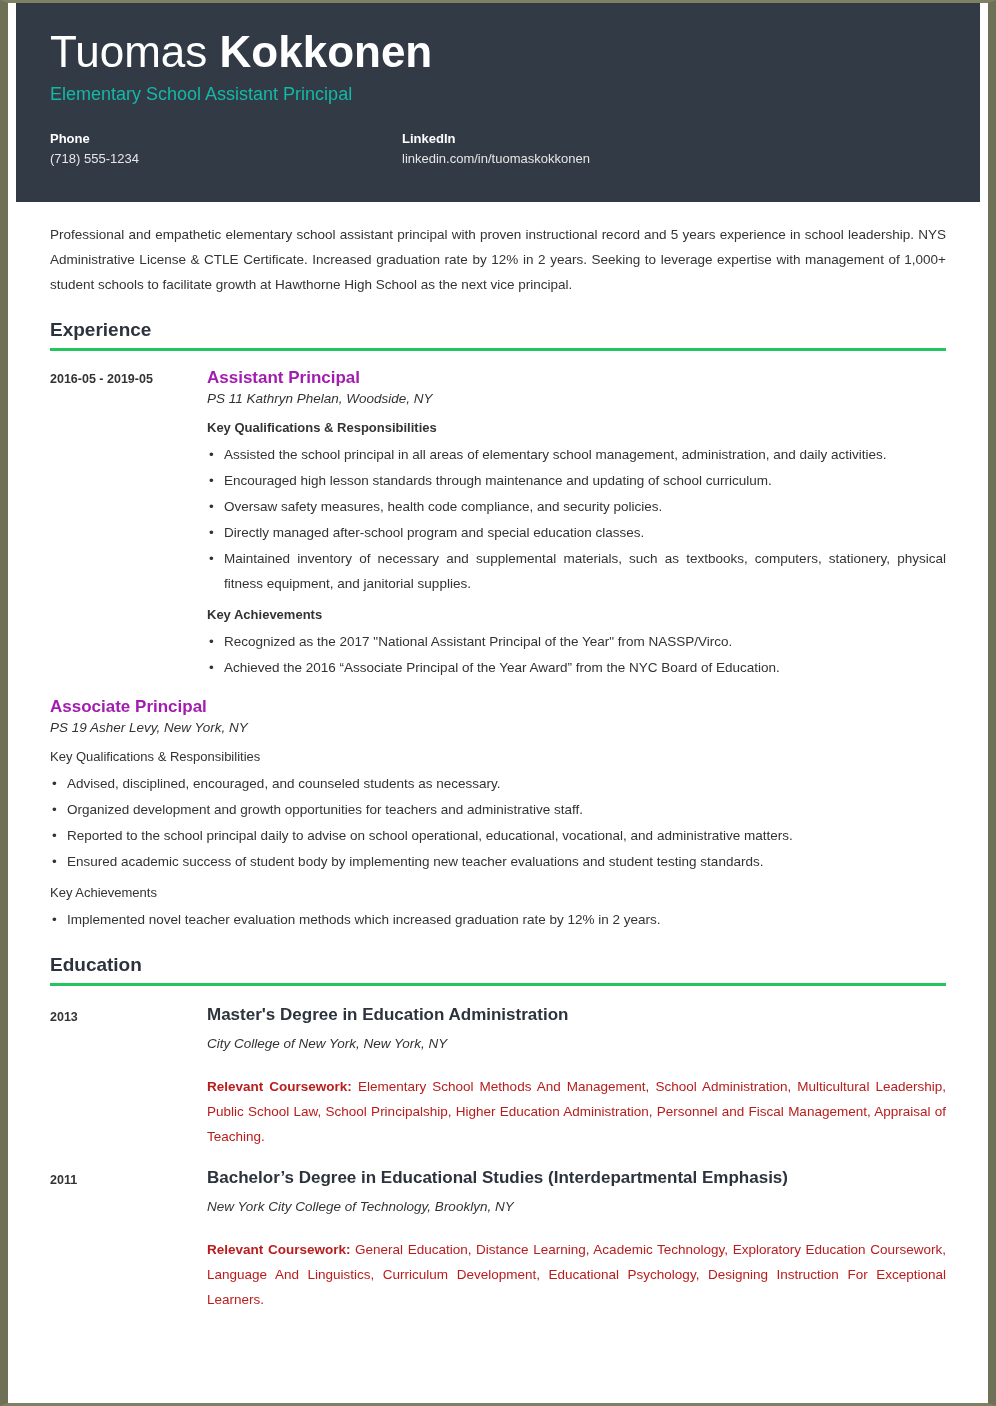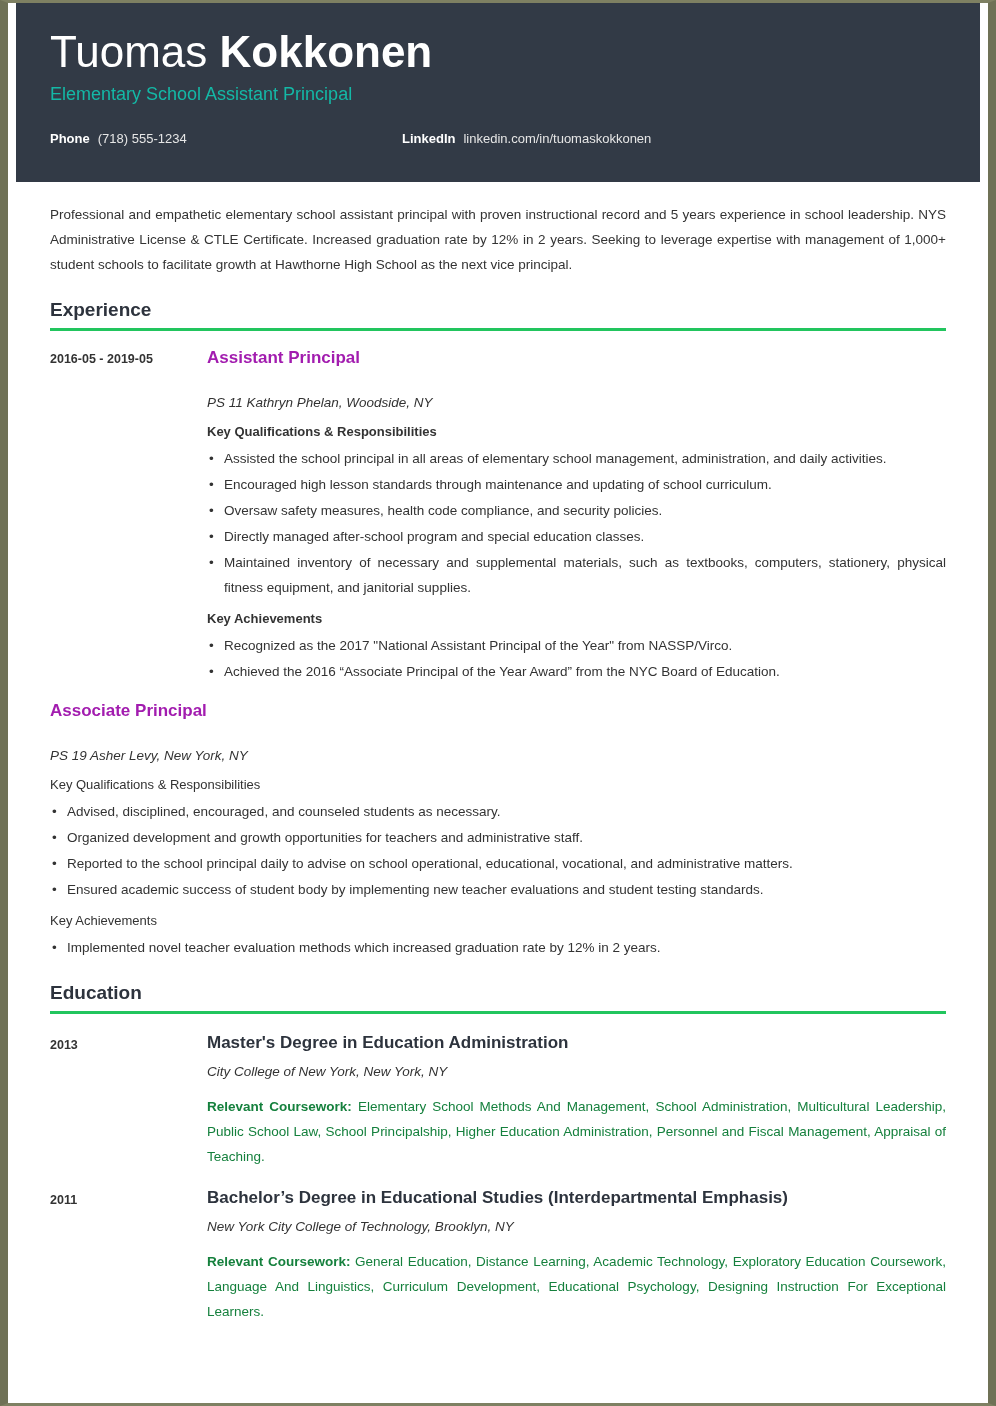--- a/index.html
+++ b/index.html
@@ -64,20 +64,21 @@
     line-height: 20px;
     color: #e9e9e9;
   }
   .contact-row {
     display: flex;
     margin-bottom: 11px;
   }
   .contact-cell {
     display: flex;
     align-items: baseline;
+    flex-direction: column;
   }
   .contact-cell.first { width: 352px; }
   .contact-label {
     font-weight: bold;
     color: #ffffff;
     margin-right: 8px;
     white-space: nowrap;
   }
   .contact-value {
     color: #e6e6e6;
@@ -125,21 +126,21 @@
   .entry-title {
     font-size: 17px;
     font-weight: bold;
     color: #a21caf;
     line-height: 22px;
   }
   .entry-sub {
     font-size: 13.5px;
     font-style: italic;
     color: #333333;
-    margin-top: 24px;
+    margin-top: 0;
     line-height: 20px;
   }
   .block-label {
     font-size: 13px;
     color: #333333;
     margin-top: 9px;
     line-height: 20px;
   }
   .block-label.bold { font-weight: bold; }
 
@@ -183,22 +184,22 @@
   .edu-school {
     font-size: 13.5px;
     font-style: italic;
     color: #333333;
     margin-top: 8px;
     line-height: 20px;
   }
   .coursework {
     font-size: 13.5px;
     line-height: 25px;
-    color: #15803d;
-    margin-top: 12px;
+    color: #b91c1c;
+    margin-top: 20px;
     text-align: justify;
   }
   .coursework .ck-label { font-weight: bold; }
 </style>
 </head>
 <body>
 
 <div class="page">
   <div class="sheet">
 

